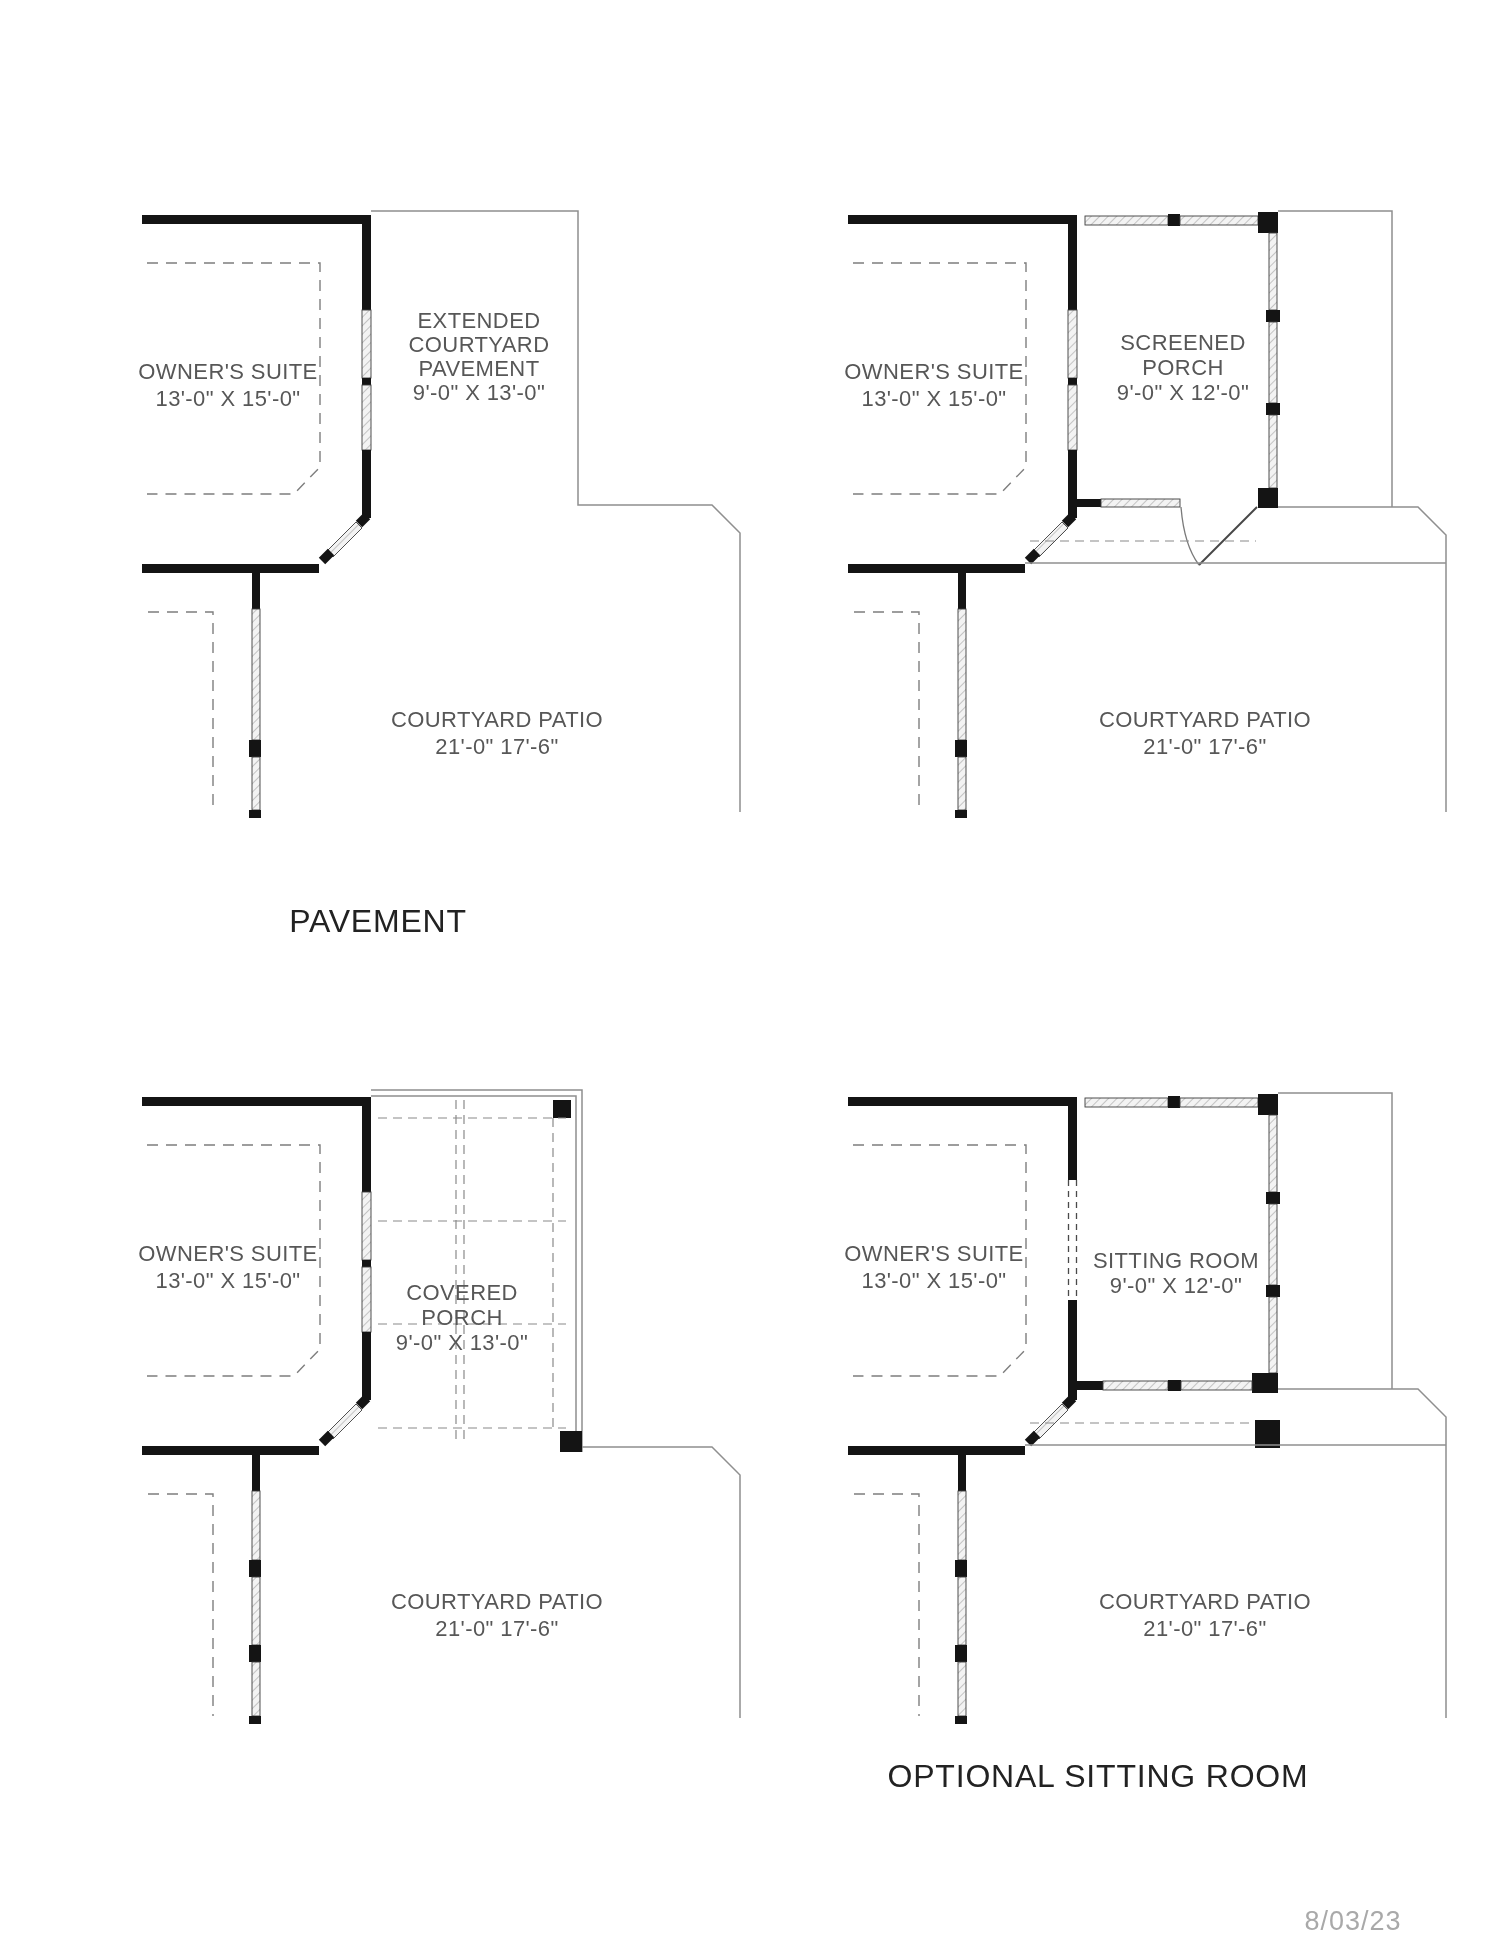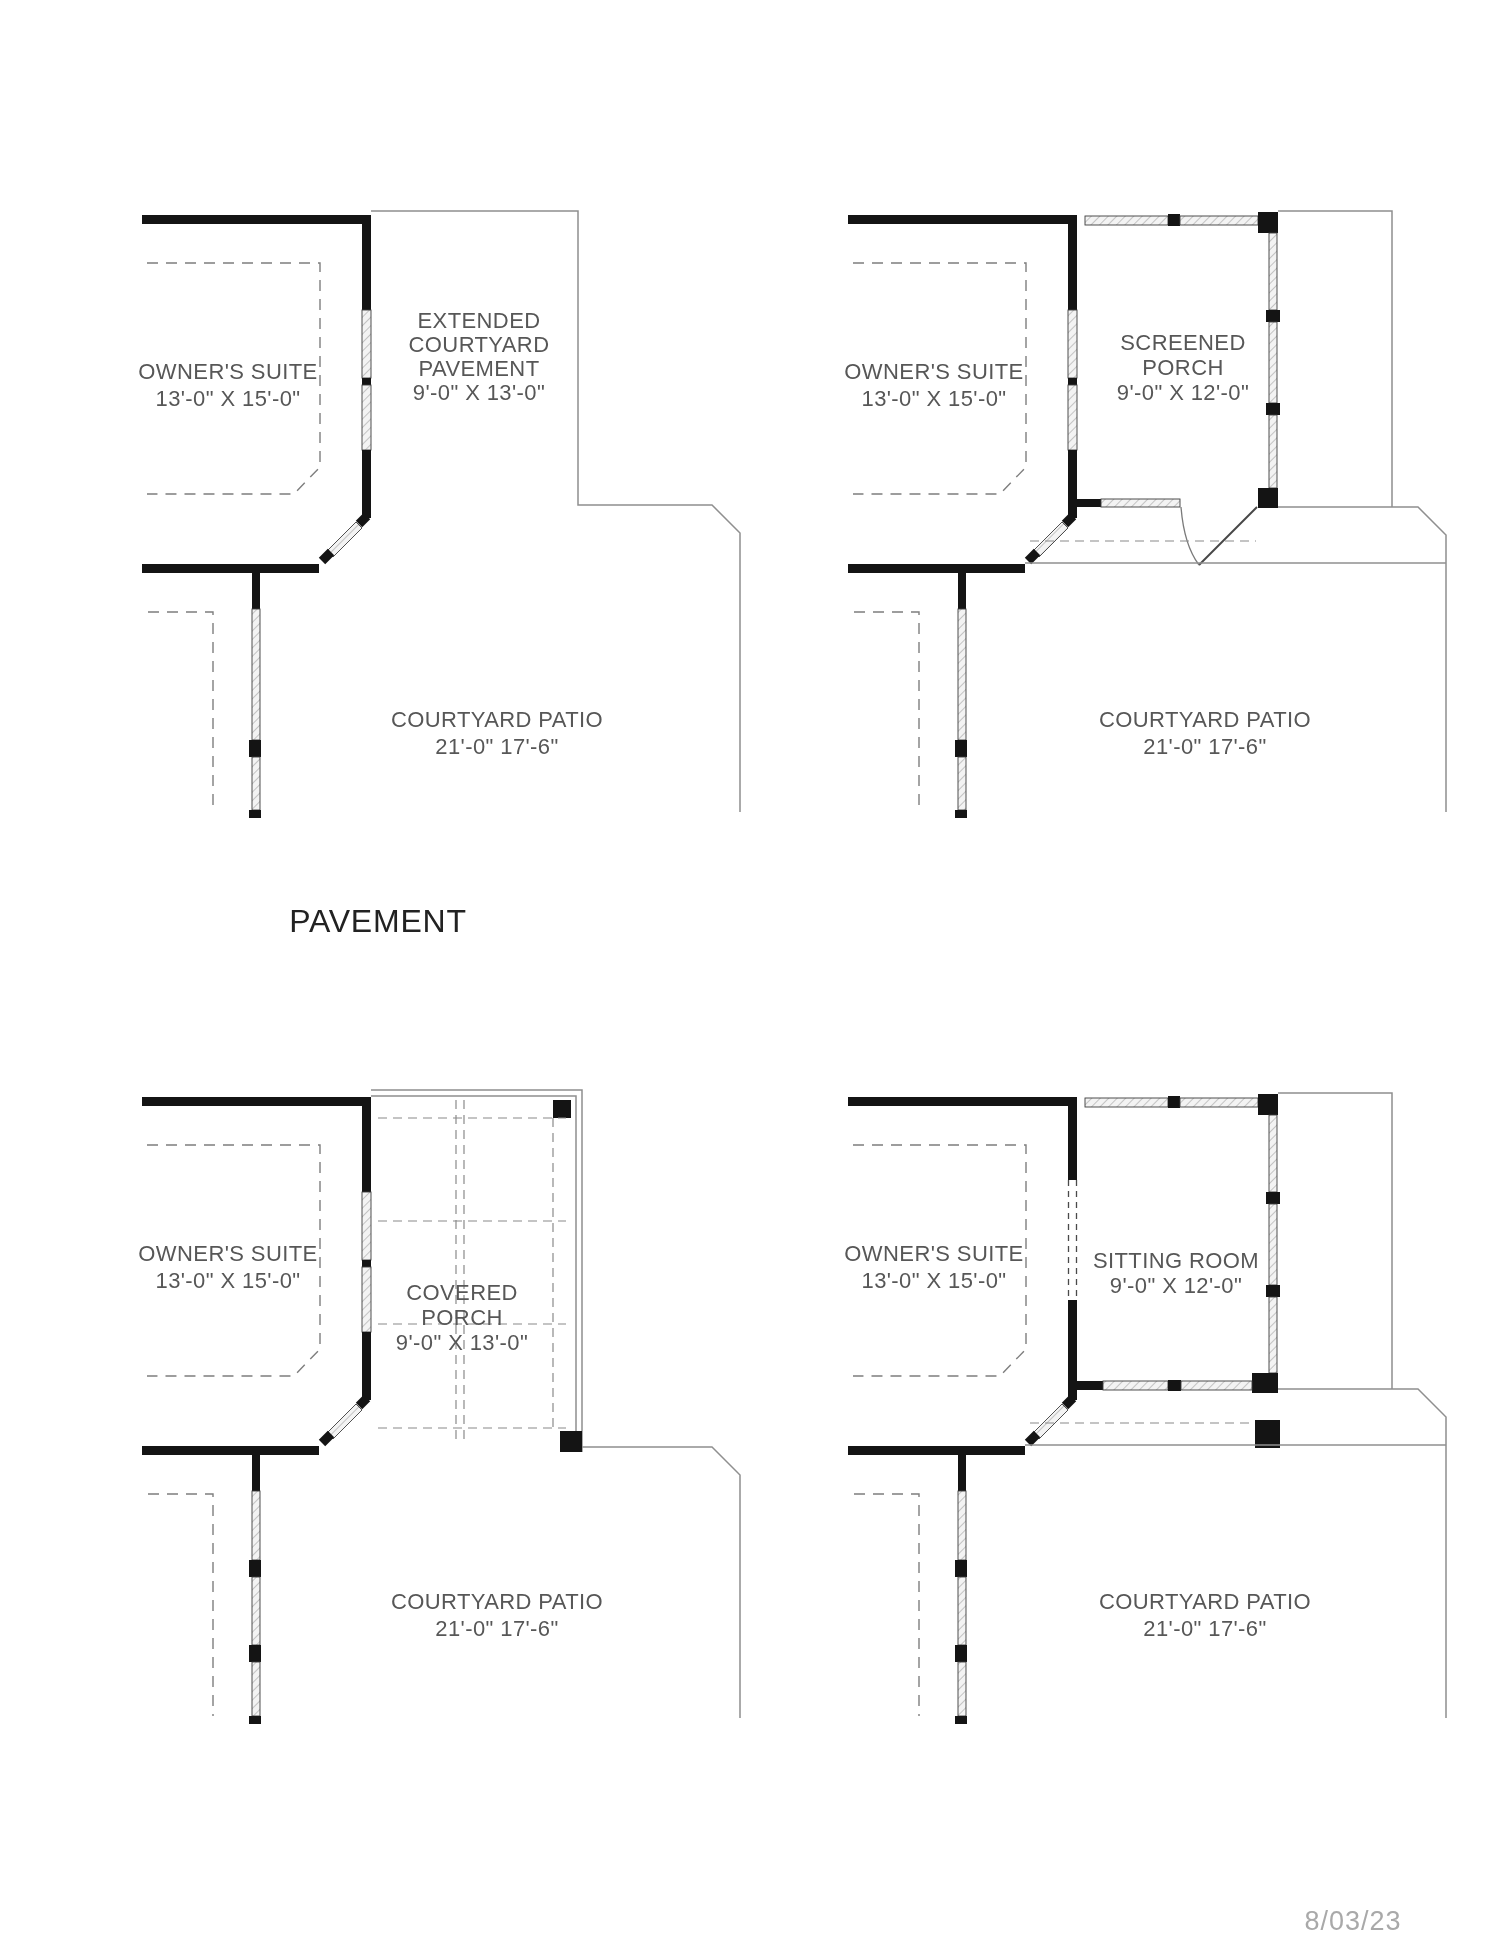--- a/index.html
+++ b/index.html
@@ -233,16 +233,19 @@
     <div>13'-0" X 15'-0"</div>
   </div>
   <div class="lbl" style="left:1176px; top:1240px;margin-top:33px;">
     <div>SITTING ROOM</div>
     <div>9'-0" X 12'-0"</div>
   </div>
   <div class="lbl wide" style="left:1205px; top:1615px;">
     <div>COURTYARD PATIO</div>
     <div>21'-0" 17'-6"</div>
   </div>
+  <div class="cap" style="left:1098px; top:1776px;">
+    <div>OPTIONAL SITTING ROOM</div>
+  </div>
 
   <div class="date" style="left:1353px; top:1921px;">8/03/23</div>
 
 </div>
 
 </body></html>

